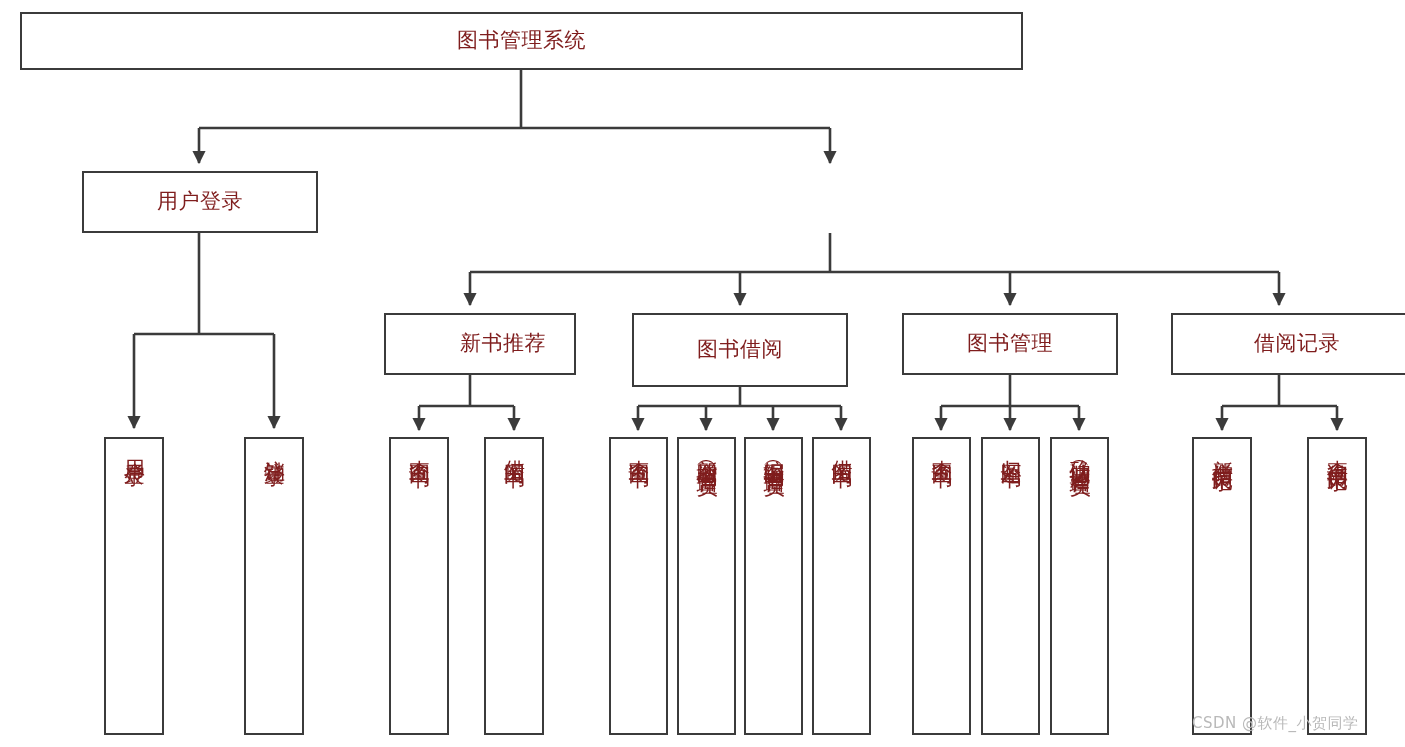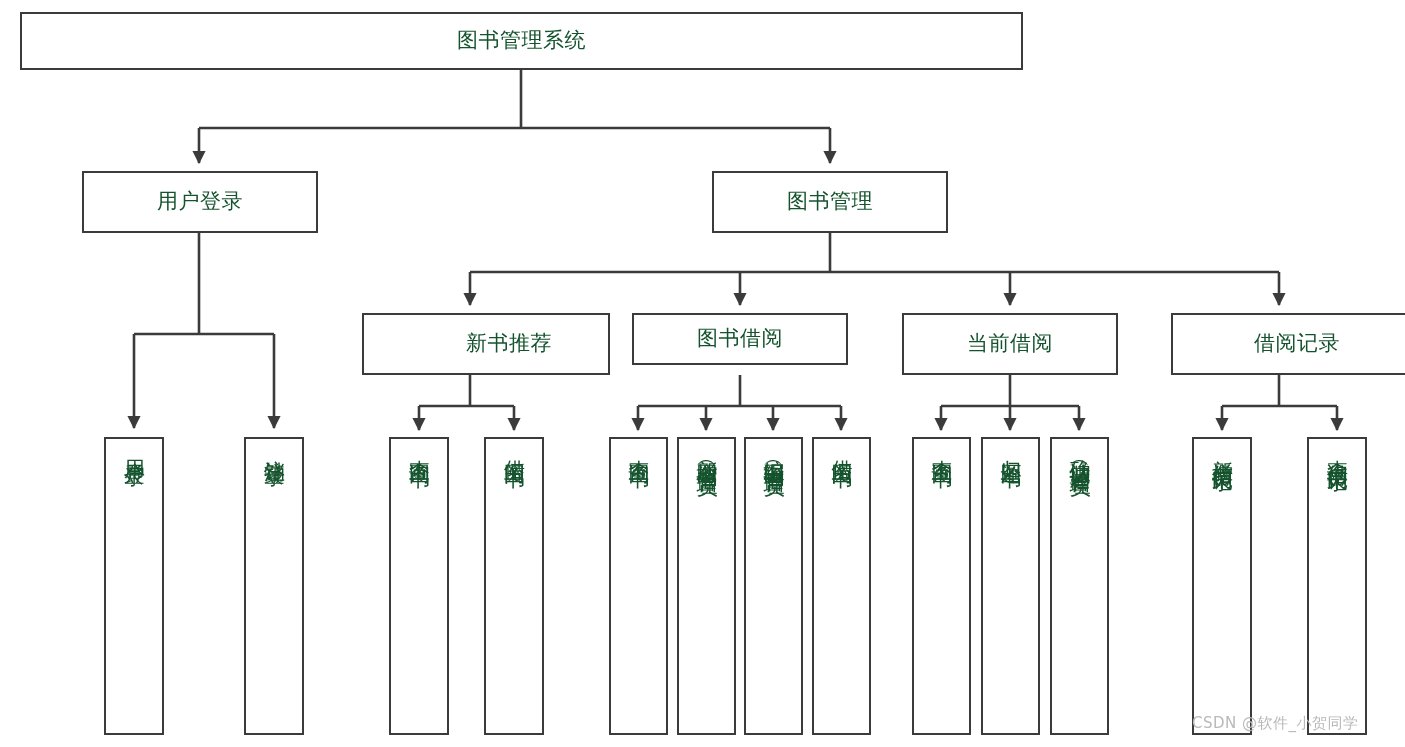--- a/index.html
+++ b/index.html
@@ -34,21 +34,21 @@
     background: #ffffff;
     display: flex;
     align-items: center;
     justify-content: center;
     text-align: center;
     overflow: hidden;
   }
   .node .label {
     font-size: 21px;
     line-height: 1.12;
-    color: #14532d;
+    color: #7f1d1d;
     letter-spacing: 0.5px;
     white-space: nowrap;
   }
   .node.vertical {
     align-items: flex-start;
     padding-top: 4px;
   }
   .node.vertical .label {
     writing-mode: vertical-rl;
     text-orientation: upright;
@@ -123,32 +123,29 @@
     </g>
   </svg>
 
   <div class="node" style="left:20px; top:12px; width:1003px; height:58px;">
     <span class="label">图书管理系统</span>
   </div>
 
   <div class="node" style="left:82px; top:171px; width:236px; height:62px;">
     <span class="label">用户登录</span>
   </div>
-  <div class="node" style="left:712px; top:171px; width:236px; height:62px;">
-    <span class="label">图书管理</span>
-  </div>
 
-  <div class="node" style="left:362px; top:313px; width:248px; height:62px;padding-left:46px;">
+  <div class="node" style="left:384px; top:313px; width:192px; height:62px;padding-left:46px;">
     <span class="label">新书推荐</span>
   </div>
-  <div class="node" style="left:632px; top:313px; width:216px; height:52px;">
+  <div class="node" style="left:632px; top:313px; width:216px; height:74px;">
     <span class="label">图书借阅</span>
   </div>
   <div class="node" style="left:902px; top:313px; width:216px; height:62px;">
-    <span class="label">当前借阅</span>
+    <span class="label">图书管理</span>
   </div>
   <div class="node" style="left:1171px; top:313px; width:252px; height:62px;">
     <span class="label">借阅记录</span>
   </div>
 
   <div class="node vertical" style="left:104px; top:437px; width:60px; height:298px;">
     <span class="label">用户登录</span>
   </div>
   <div class="node vertical" style="left:244px; top:437px; width:60px; height:298px;">
     <span class="label">注销登录</span>

